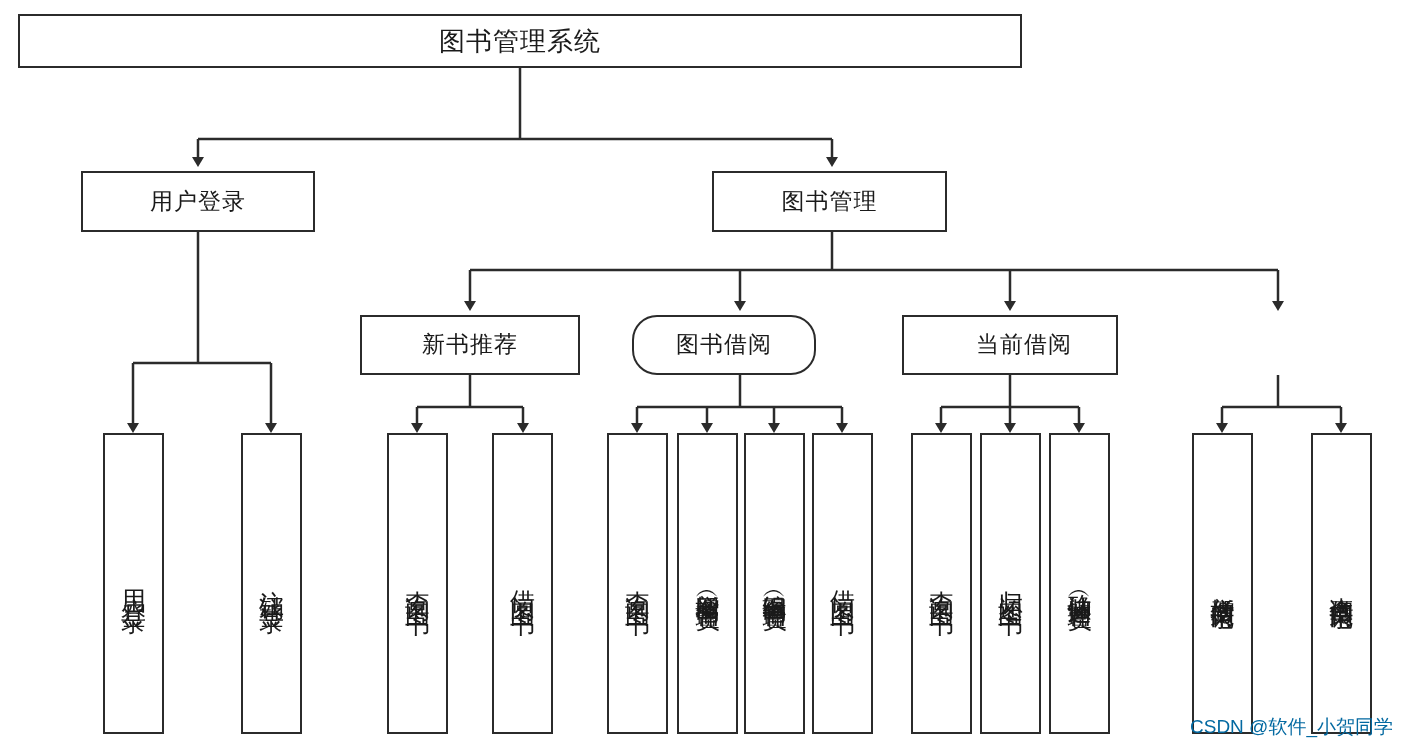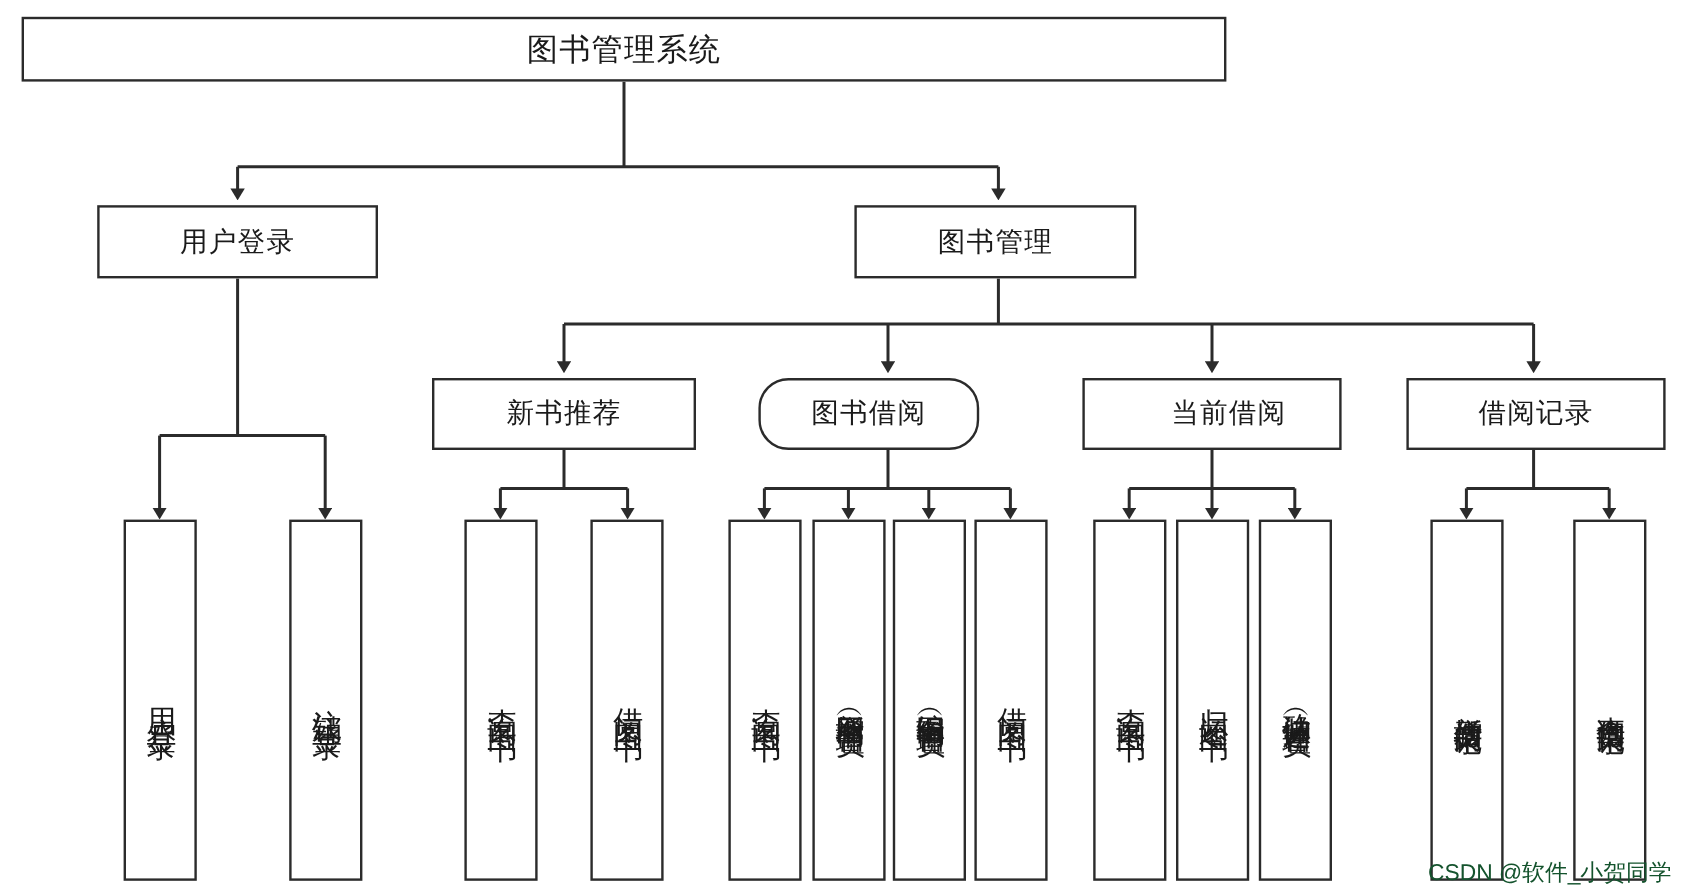--- a/index.html
+++ b/index.html
@@ -61,21 +61,21 @@
     white-space: nowrap;
     text-align: center;
   }
   .node.vert.tight .lbl {
     font-size: 24px;
     letter-spacing: 2px;
   }
   .watermark {
     position: absolute;
     font-size: 19px;
-    color: #14532d;
+    color: #0369a1;
     white-space: nowrap;
     z-index: 3;
     font-family: "Liberation Sans", "DejaVu Sans", sans-serif;
   }
 </style>
 </head>
 <body>
 
 <div id="canvas">
 
@@ -140,23 +140,20 @@
 
   <div class="node horiz" style="left:360px; top:315px; width:220px; height:60px;">
     <span class="lbl">新书推荐</span>
   </div>
   <div class="node horiz" style="left:632px; top:315px; width:184px; height:60px;border-radius:25px;">
     <span class="lbl">图书借阅</span>
   </div>
   <div class="node horiz" style="left:902px; top:315px; width:216px; height:60px;padding-left:28px;">
     <span class="lbl">当前借阅</span>
   </div>
-  <div class="node horiz" style="left:1172px; top:315px; width:216px; height:60px;">
-    <span class="lbl">借阅记录</span>
-  </div>
 
   <div class="node vert" style="left:103px; top:433px; width:61px; height:301px;">
     <span class="lbl">用户登录</span>
   </div>
   <div class="node vert" style="left:241px; top:433px; width:61px; height:301px;">
     <span class="lbl">注销登录</span>
   </div>
 
   <div class="node vert" style="left:387px; top:433px; width:61px; height:301px;">
     <span class="lbl">查询图书</span>

